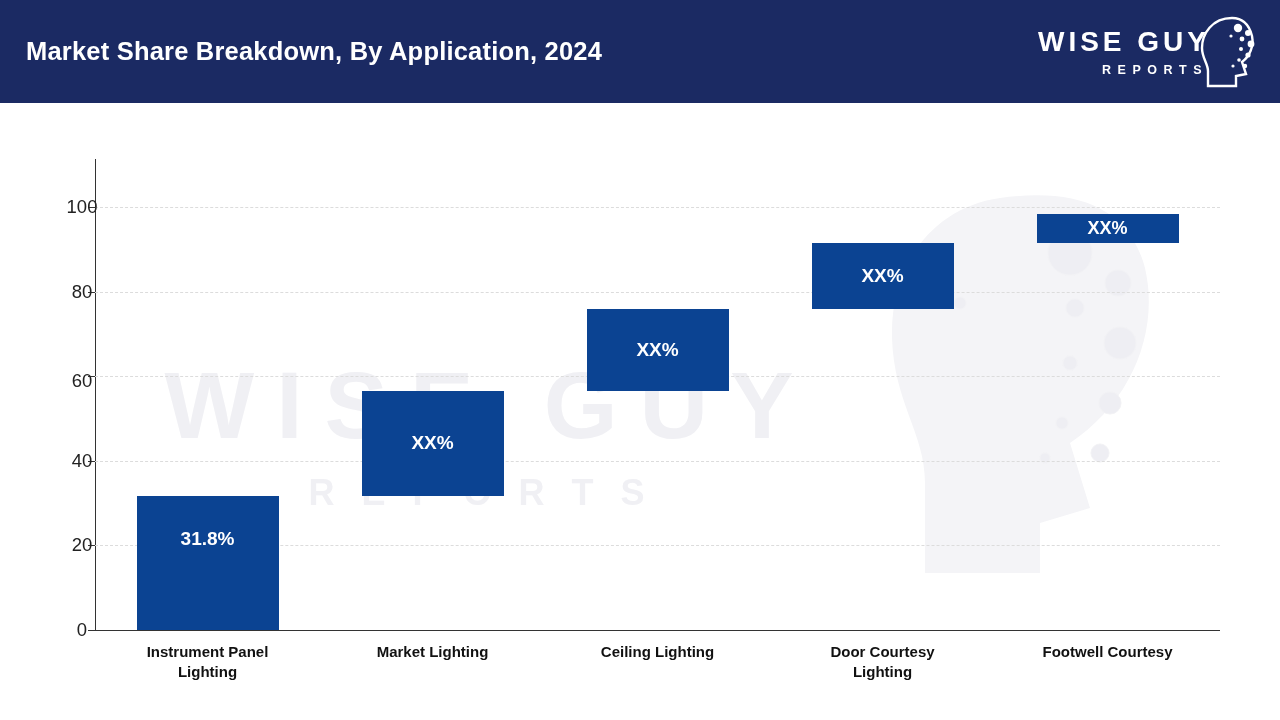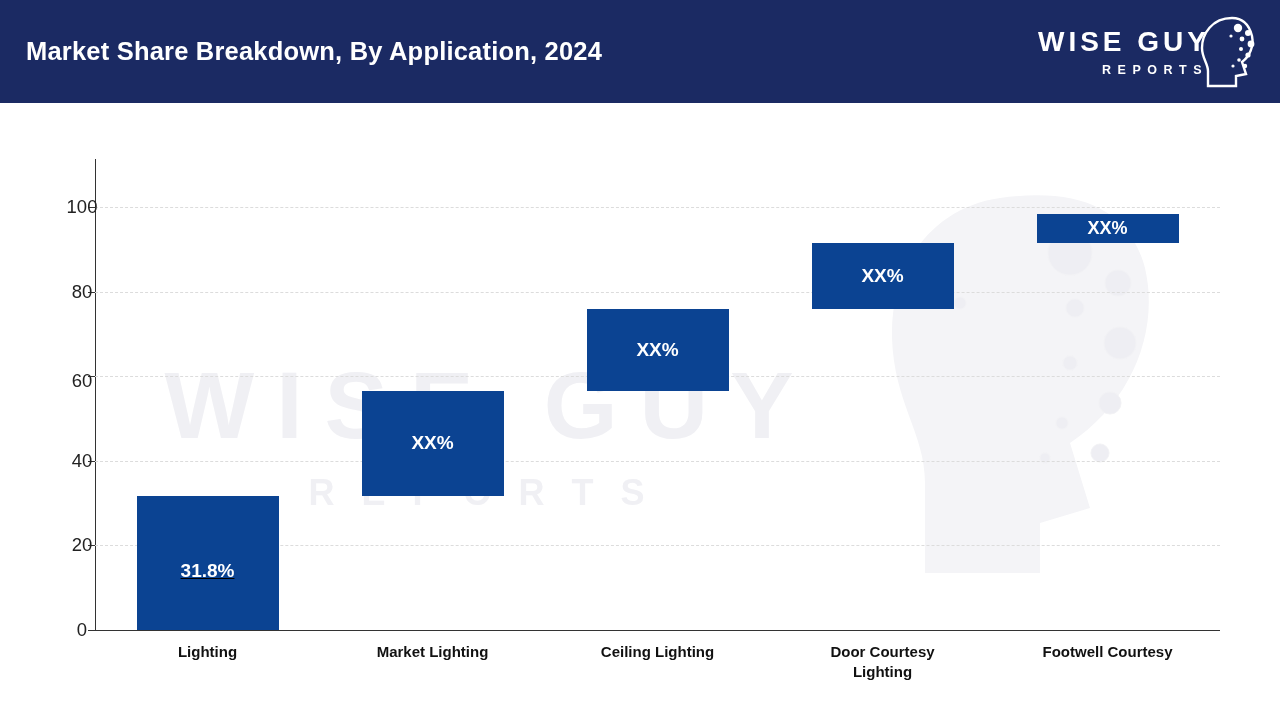--- a/index.html
+++ b/index.html
@@ -177,38 +177,39 @@
           <div class="y-tick-mark" style="top: 295.909px;"></div>
           <div class="y-tick-label" style="top: 295.909px;">40</div>
           <div class="y-tick-mark" style="top: 211.364px;"></div>
           <div class="y-tick-label" style="top: 216px;">60</div>
           <div class="y-tick-mark" style="top: 126.818px;"></div>
           <div class="y-tick-label" style="top: 126.818px;">80</div>
           <div class="y-tick-mark" style="top: 42.2727px;"></div>
           <div class="y-tick-label" style="top: 42.2727px;">100</div>
         </div>
       <div id="bars">
-          <div class="bar" style="left: 41.5px; top: 330.573px; width: 142px; height: 134.427px; background: rgb(11, 67, 146); align-items: flex-end; text-decoration: underline;">
+          <div class="bar" style="left: 41.5px; top: 330.573px; width: 142px; height: 134.427px; background: rgb(11, 67, 146); align-items: center;">
             <span class="bar-label" style="margin-bottom: 48px;">31.8%</span>
           </div>
           <div class="bar" style="left: 266.5px; top: 226.159px; width: 142px; height: 104.414px; background: rgb(11, 67, 146);">
             <span class="bar-label">XX%</span>
           </div>
           <div class="bar" style="left: 491.5px; top: 143.727px; width: 142px; height: 82.4318px; background: rgb(11, 67, 146);">
             <span class="bar-label">XX%</span>
           </div>
           <div class="bar" style="left: 716.5px; top: 78.2045px; width: 142px; height: 65.5227px; background: rgb(11, 67, 146);">
             <span class="bar-label">XX%</span>
           </div>
           <div class="bar" style="left: 941.5px; top: 48.6136px; width: 142px; height: 29.5909px; background: rgb(11, 67, 146);">
             <span class="bar-label small">XX%</span>
           </div>
         </div>
       <div id="catlabels">
           <div class="cat-label" style="left: 0px; width: 225px; top: 477px;">
+            <div>Instrument Panel</div>
             <div>Lighting</div>
           </div>
           <div class="cat-label" style="left: 225px; width: 225px; top: 477px;">
             <div>Market Lighting</div>
           </div>
           <div class="cat-label" style="left: 450px; width: 225px; top: 477px;">
             <div>Ceiling Lighting</div>
           </div>
           <div class="cat-label" style="left: 675px; width: 225px; top: 477px;">
             <div>Door Courtesy</div>

